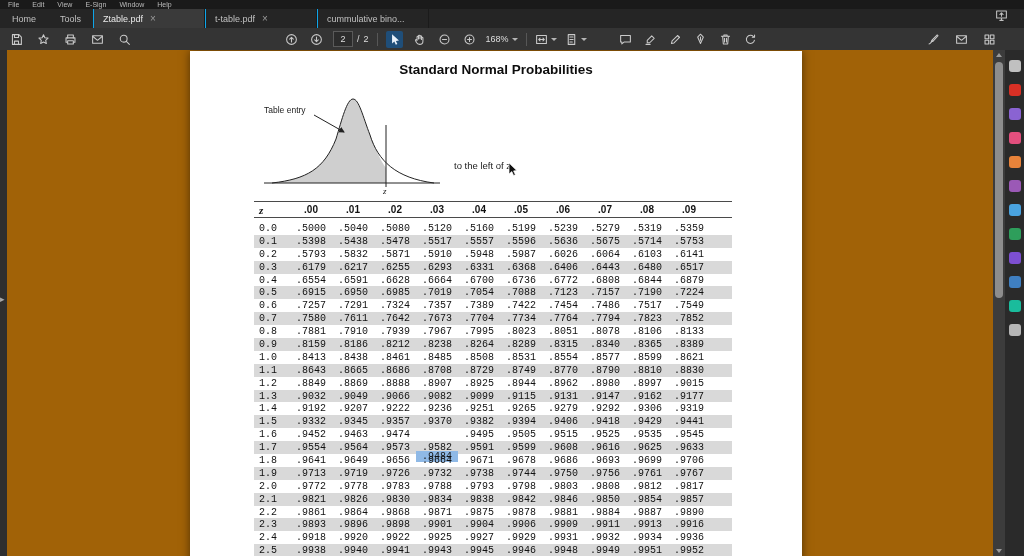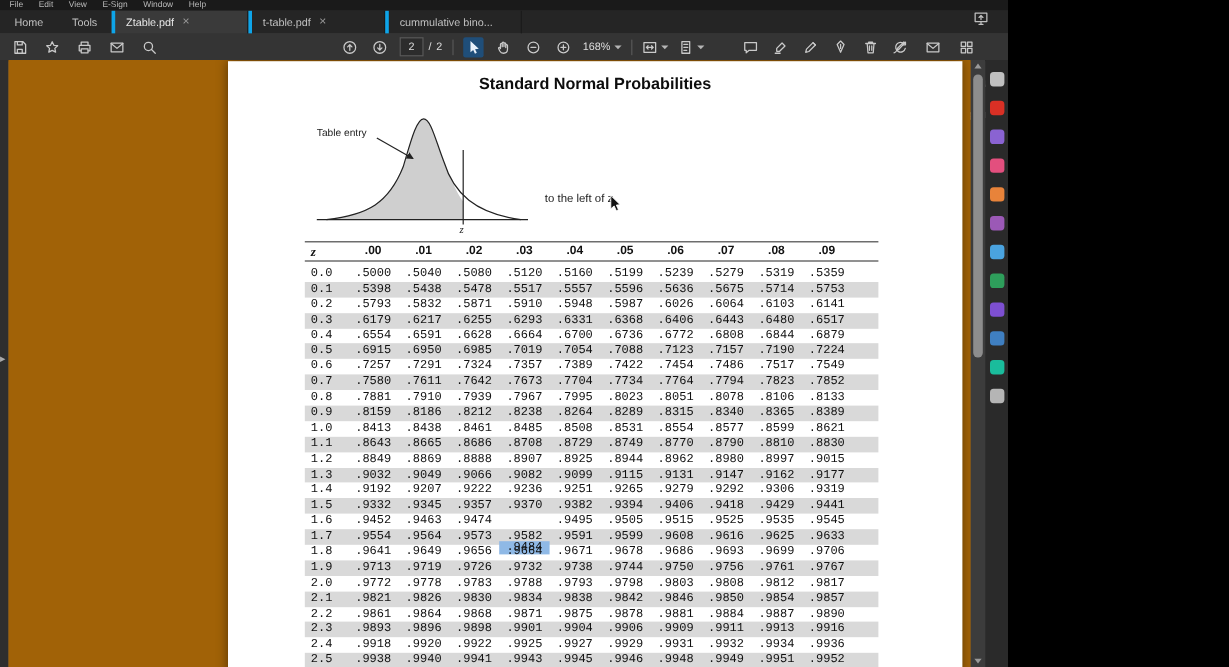--- a/index.html
+++ b/index.html
@@ -1,30 +1,30 @@
 <!DOCTYPE html>
 <html><head>
 <meta charset="utf-8">
 <style>
   html,body{margin:0;padding:0;background:#000;}
-  .app{position:relative;width:840px;height:556px;overflow:hidden;background:#4e4e4e;
+  .app{position:relative;width:1024px;height:556px;overflow:hidden;background:#4e4e4e;
        font-family:"Liberation Sans",sans-serif;-webkit-font-smoothing:antialiased;}
 
   
   .menubar{position:absolute;top:0;left:0;right:0;height:9px;background:#1a1a1a;
            display:flex;align-items:flex-end;gap:13px;padding:0 0 0 8px;
            font-size:7px;line-height:8px;color:#b9b9b9;overflow:hidden;}
 
   
   .tabbar{position:absolute;top:9px;left:0;right:0;height:19px;background:#252525;
           display:flex;align-items:stretch;font-size:9px;color:#c0c0c0;}
   .tab-btn{display:flex;align-items:center;padding:0 12px;cursor:default;}
   .doc-tabs{display:flex;align-items:stretch;}
   .doc-tab{display:flex;align-items:center;gap:7px;padding:0 9px;min-width:92px;
-           border-left:3px solid #0ea5e9;border-right:1px solid #1b1b1b;}
+           border-left:1px solid #0ea5e9;border-right:1px solid #1b1b1b;}
   .doc-tab.active{background:#3a3a3a;color:#e9e9e9;}
   .tab-close{color:#9a9a9a;font-size:10px;line-height:10px;}
   .tabbar-right{margin-left:auto;display:flex;align-items:flex-end;gap:14px;padding-right:14px;flex-direction:column;}
   .signin{font-size:9.5px;color:#e2e2e2;}
 
   
   .toolbar{position:absolute;top:28px;left:0;right:0;height:22px;background:#343434;
            border-bottom:1px solid #222;color:#c9c9c9;}
   .tb-left{position:absolute;left:8px;top:0;height:22px;display:flex;gap:10px;align-items:center;}
   .tb-center{position:absolute;left:283px;top:0;height:22px;display:flex;gap:8px;align-items:center;}

